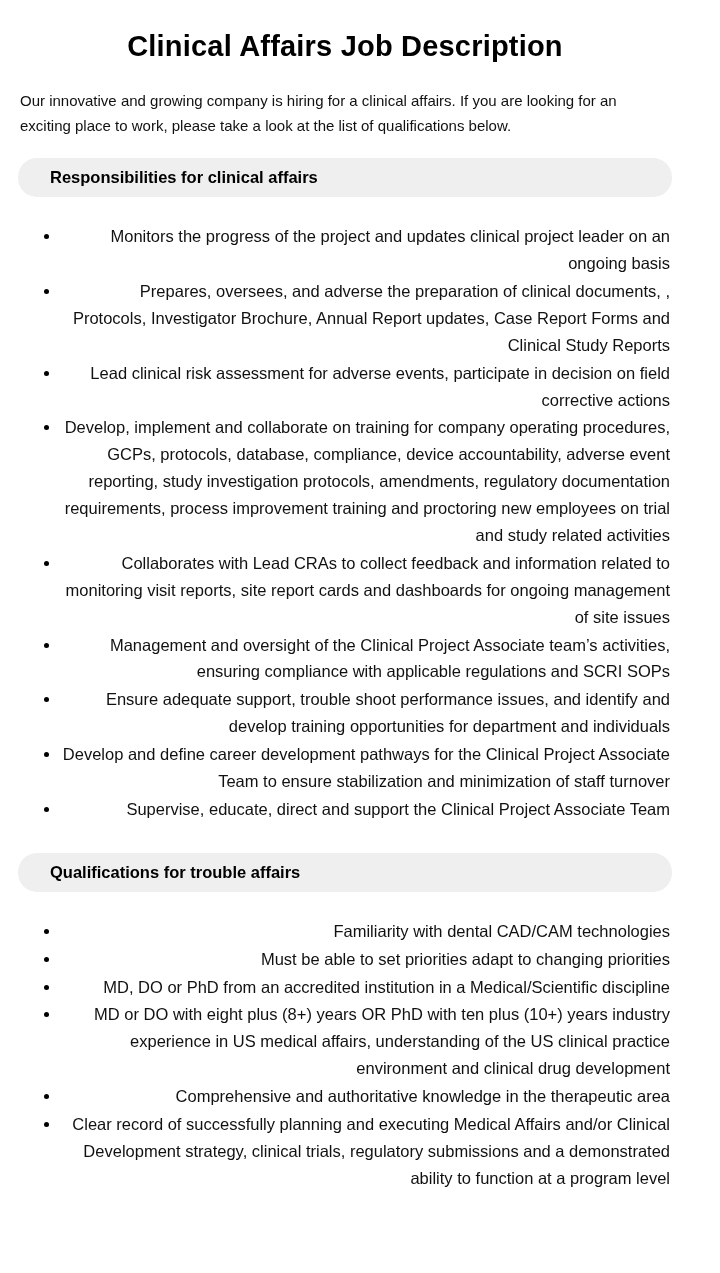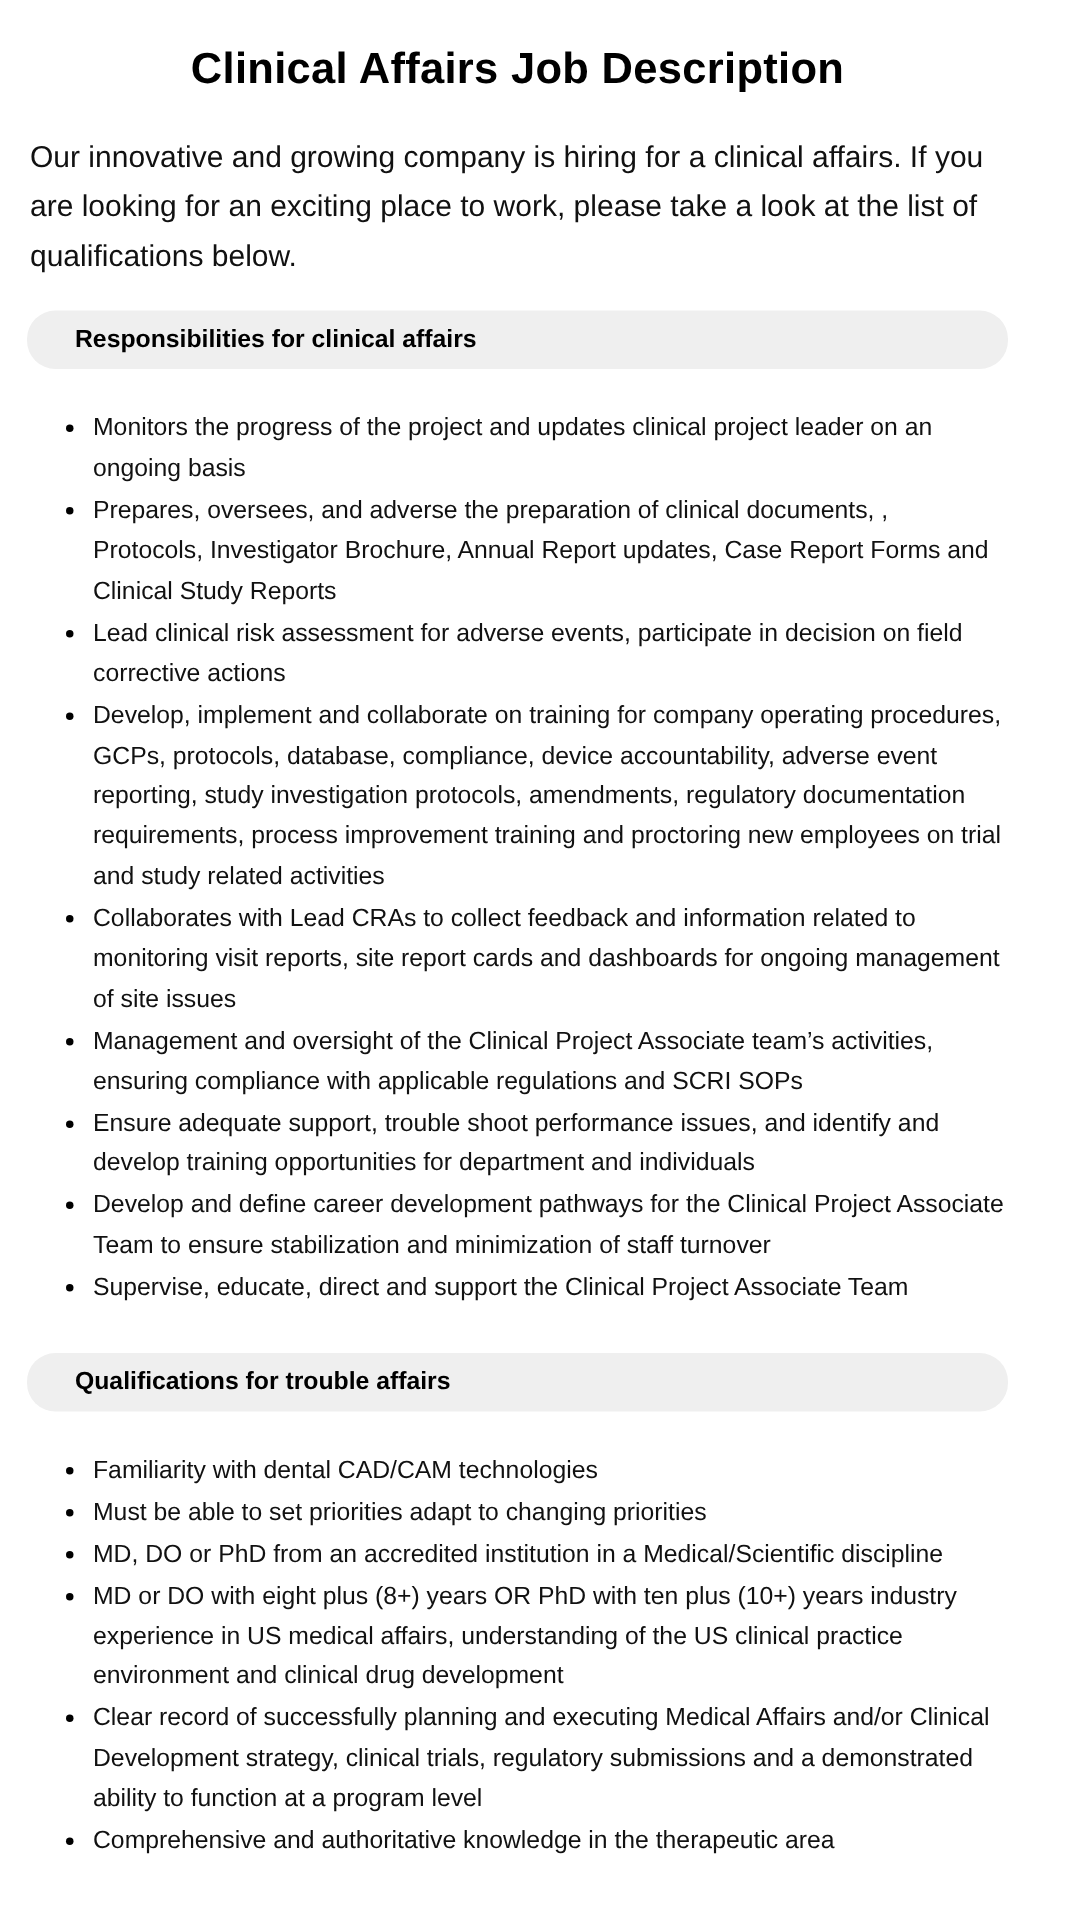--- a/index.html
+++ b/index.html
@@ -18,40 +18,41 @@
   }
   .page-title {
     font-size: 29px;
     font-weight: 700;
     text-align: center;
     margin: 24px 20px 26px 20px;
     color: #000000;
     letter-spacing: 0.2px;
   }
   .intro {
-    font-size: 20px;
+    font-size: 15px;
     line-height: 1.64;
     margin: 0 20px 20px 20px;
   }
   .section-bar {
     background: #efefef;
     margin: 18px 18px 8px 18px;
     padding: 10px 32px;
     box-sizing: border-box;
     border-radius: 19px;
   }
   .section-heading {
     font-size: 16.5px;
     font-weight: 700;
     color: #000000;
   }
   ul.item-list {
     margin: 26px 20px 30px 20px;
     padding-left: 24px;
     list-style: none;
+    text-align: right;
   }
   ul.item-list li {
     font-size: 16.5px;
     line-height: 1.63;
     position: relative;
     padding-left: 18px;
     margin-bottom: 1px;
   }
   ul.item-list li::before {
     content: "";
@@ -91,17 +92,17 @@
 
   <div class="section-bar">
     <span class="section-heading">Qualifications for trouble affairs</span>
   </div>
 
   <ul class="item-list">
       <li>Familiarity with dental CAD/CAM technologies</li>
       <li>Must be able to set priorities adapt to changing priorities</li>
       <li>MD, DO or PhD from an accredited institution in a Medical/Scientific discipline</li>
       <li>MD or DO with eight plus (8+) years OR PhD with ten plus (10+) years industry experience in US medical affairs, understanding of the US clinical practice environment and clinical drug development</li>
+      <li>Comprehensive and authoritative knowledge in the therapeutic area</li>
       <li>Clear record of successfully planning and executing Medical Affairs and/or Clinical Development strategy, clinical trials, regulatory submissions and a demonstrated ability to function at a program level</li>
-      <li>Comprehensive and authoritative knowledge in the therapeutic area</li>
     </ul>
 
 </div>
 
 </body></html>

